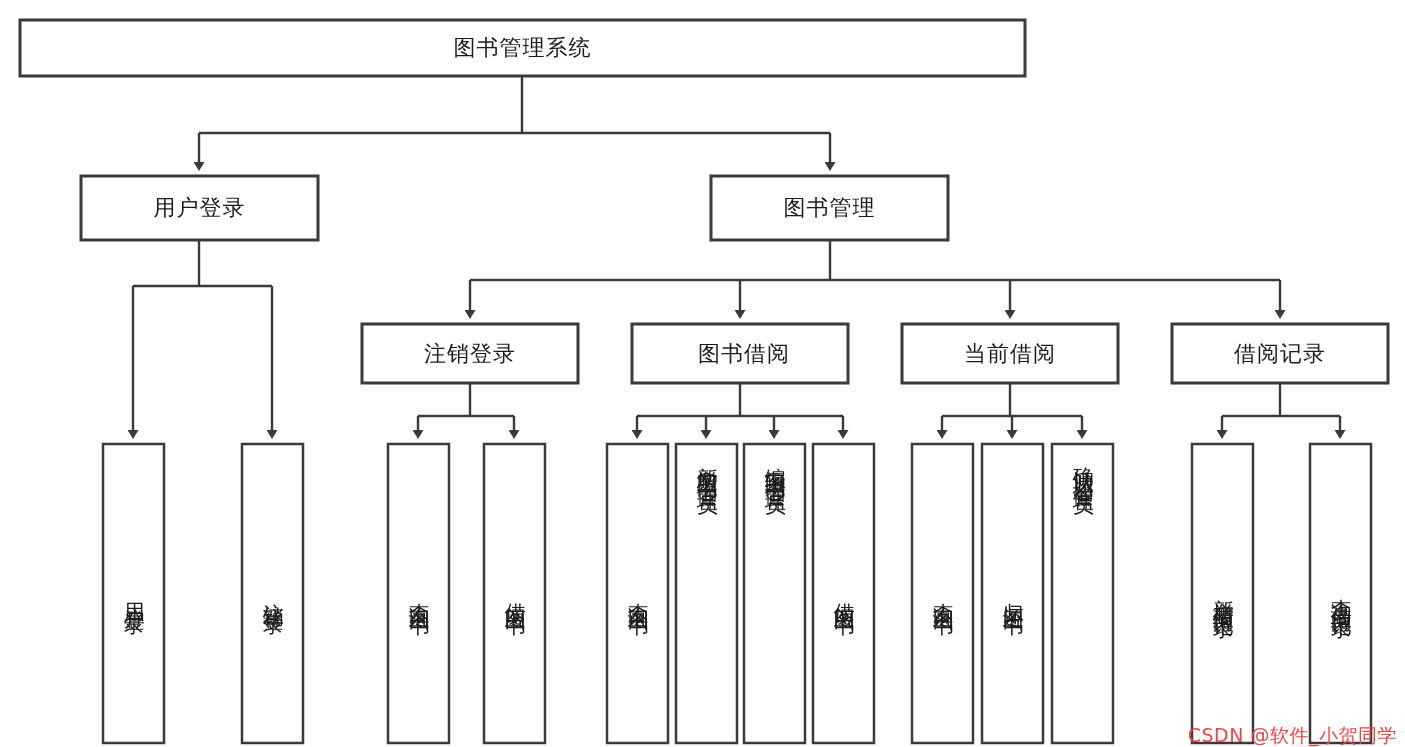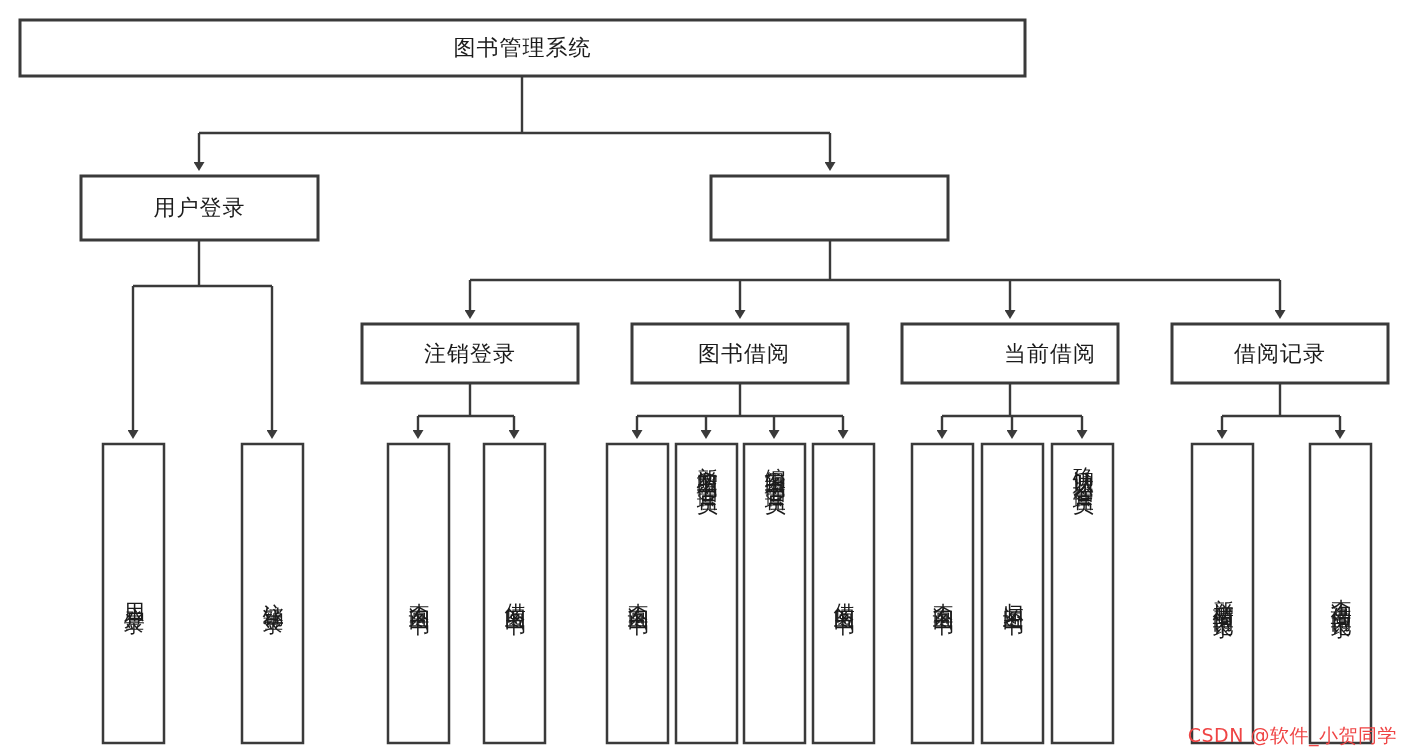--- a/index.html
+++ b/index.html
@@ -173,28 +173,31 @@
     </g>
   </svg>
 
   <div class="htext-wrap" style="left:20px; top:12px; width:1005px; height:56px;">
     <span class="htext">图书管理系统</span>
   </div>
 
   <div class="htext-wrap" style="left:81px; top:168px; width:237px; height:64px;">
     <span class="htext">用户登录</span>
   </div>
+  <div class="htext-wrap" style="left:711px; top:168px; width:237px; height:64px;">
+    <span class="htext">图书管理</span>
+  </div>
 
   <div class="htext-wrap" style="left:362px; top:316px; width:216px; height:59px;">
     <span class="htext">注销登录</span>
   </div>
   <div class="htext-wrap" style="left:632px; top:316px; width:224px; height:59px;">
     <span class="htext">图书借阅</span>
   </div>
-  <div class="htext-wrap" style="left:902px; top:316px; width:216px; height:59px;padding-left:40px;">
+  <div class="htext-wrap" style="left:902px; top:316px; width:216px; height:59px;">
     <span class="htext">当前借阅</span>
   </div>
   <div class="htext-wrap" style="left:1172px; top:316px; width:216px; height:59px;">
     <span class="htext">借阅记录</span>
   </div>
 
   <div class="vlabel-wrap center" style="left:103px; top:436px; width:61px; height:299px;">
     <span class="vtext">用户登录</span>
   </div>
   <div class="vlabel-wrap center" style="left:242px; top:436px; width:61px; height:299px;">

